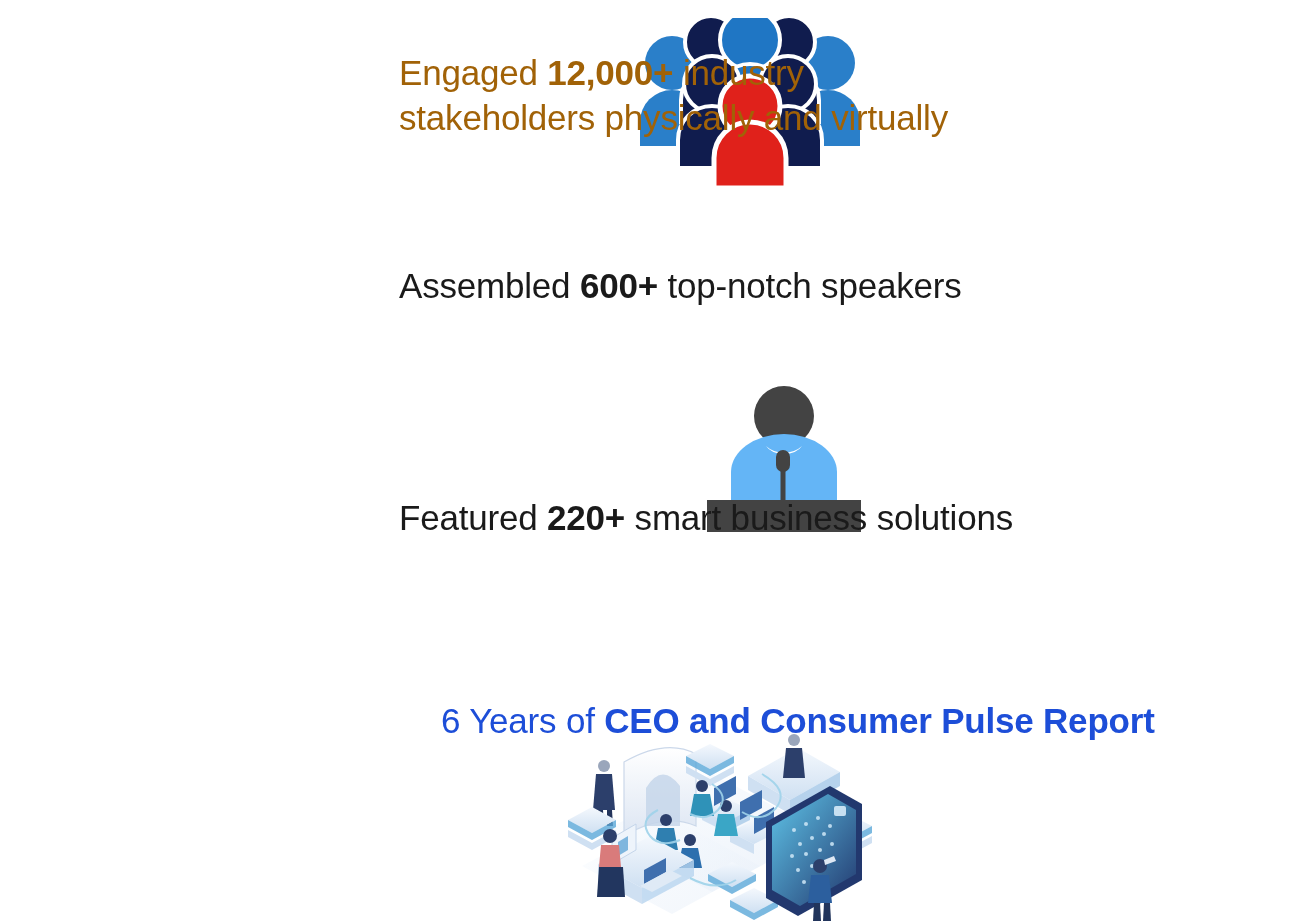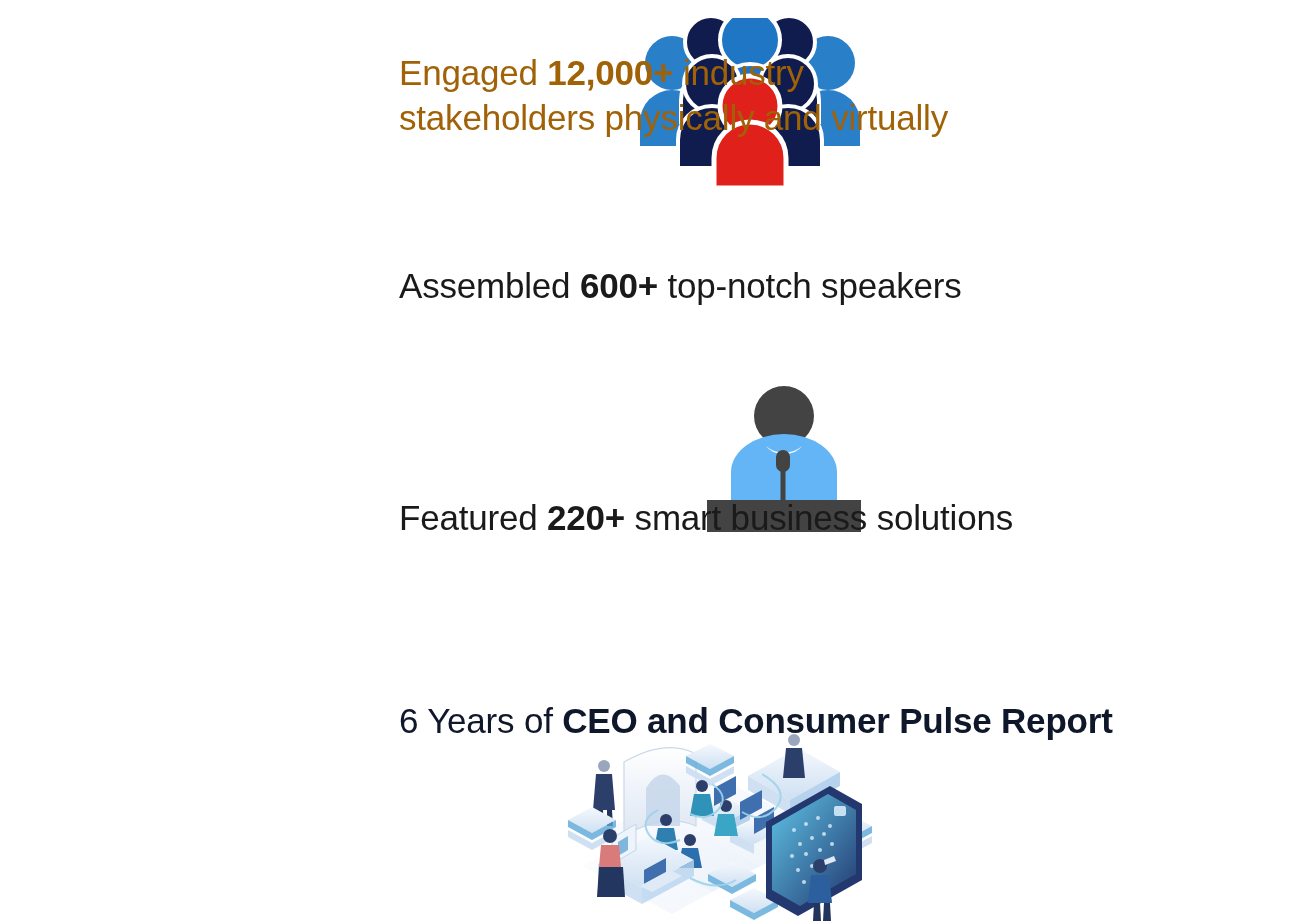--- a/index.html
+++ b/index.html
@@ -286,15 +286,15 @@
         <path d="M96 96 q-20 10 -8 26 q10 12 30 4"></path>
         <path d="M150 70 q18 12 6 26 q-12 12 -28 4"></path>
         <path d="M200 60 q28 16 14 34 q-14 16 -34 4"></path>
         <path d="M128 164 q26 14 46 2"></path>
       </g>
     </svg>
   </div>
 
   <div class="text-cell" id="text-solutions" style="color: rgb(26, 26, 26);"><span class="line"><span>Featured </span><b class="stat">220+</b><span> smart business solutions</span></span></div>
 
-  <div class="text-cell" id="text-report" style="color: #0f172a;"><span class="line"><span>6 Years of </span><b class="stat">CEO and Consumer Pulse Report</b></span></div>
+  <div class="text-cell" id="text-report" style="color: #1d4ed8; margin-left: 42px;"><span class="line"><span>6 Years of </span><b class="stat">CEO and Consumer Pulse Report</b></span></div>
 
 </div>
 
 </body></html>

